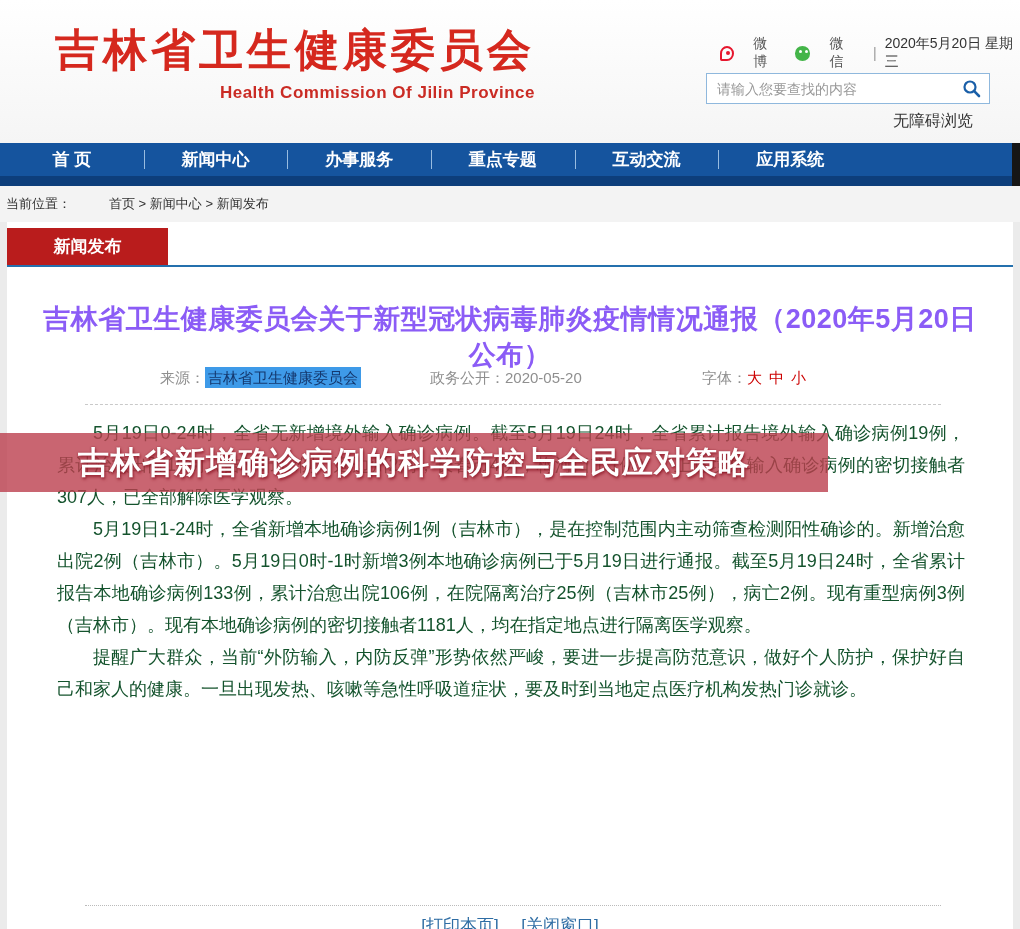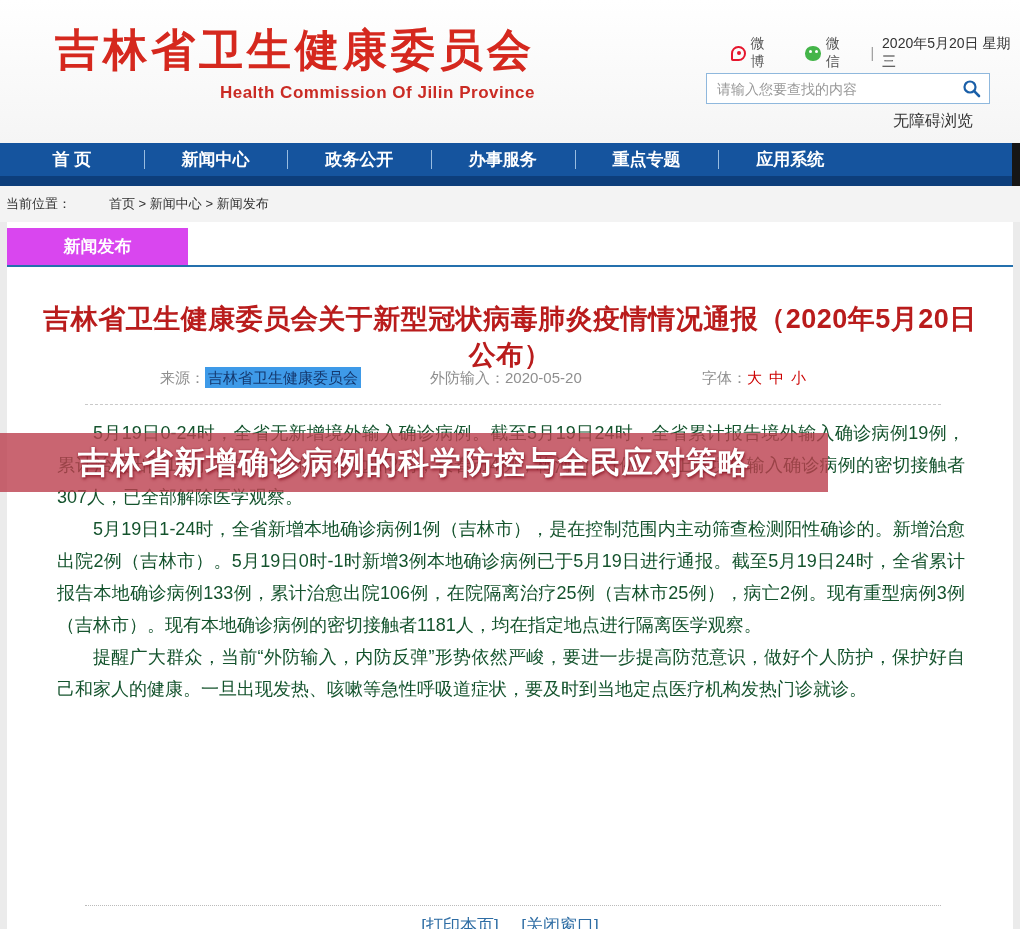--- a/index.html
+++ b/index.html
@@ -8,21 +8,21 @@
 
   
   .header { position:absolute; top:0; left:0; width:1020px; height:143px;
             background:linear-gradient(#ffffff,#f5f5f5); }
   .logo { position:absolute; left:55px; top:22px; cursor:pointer; }
   .logo-cn { font-size:44px; font-weight:bold; color:#d5281e; letter-spacing:4px; line-height:56px; }
   .logo-en { font-size:17px; font-weight:bold; color:#ca2b24; letter-spacing:.5px; margin-top:5px;text-align:right; }
 
   .social-row { position:absolute; left:720px; top:42px; height:22px; display:flex;
                 align-items:center; font-size:14px; color:#555; }
-  .social-item { display:flex; align-items:center; gap:5px; cursor:pointer;margin-left:11px; }
+  .social-item { display:flex; align-items:center; gap:19px; cursor:pointer; }
   .weibo-icon { display:inline-block; width:15px; height:15px; border:2px solid #e6162d;
                 border-radius:50% 50% 50% 12%; position:relative; }
   .weibo-icon::after { content:""; position:absolute; left:3.5px; top:3.5px; width:4px; height:4px;
                        border-radius:50%; background:#e6162d; }
   .wechat-icon { display:inline-block; width:17px; height:15px; background:#44b549;
                  border-radius:48%; position:relative; margin-left:16px; }
   .wechat-icon::before { content:""; position:absolute; left:4px; top:4px; width:3px; height:3px;
                          border-radius:50%; background:#fff; }
   .wechat-icon::after { content:""; position:absolute; left:10px; top:4px; width:3px; height:3px;
                         border-radius:50%; background:#fff; }
@@ -50,27 +50,27 @@
   .nav-end-cap { position:absolute; right:0; top:0; width:8px; height:43px; background:#161616; }
 
   
   .breadcrumb-bar { position:absolute; top:186px; left:0; width:1020px; height:36px;
                     background:#f3f3f3; display:flex; align-items:center; padding-left:6px;
                     font-size:13px; color:#333;gap:36px; }
   .breadcrumb-path { margin-left:2px; cursor:pointer; }
 
   
   .content-sheet { position:absolute; top:222px; left:7px; width:1006px; height:707px; background:#fff; }
-  .section-tab { position:absolute; top:228px; left:7px; width:181px; height:38px; background:#d946ef;
+  .section-tab { position:absolute; top:228px; left:7px; width:161px; height:38px; background:#b91c1c;
                  color:#fff; font-weight:bold; font-size:17px; text-align:center; line-height:38px;
                  cursor:pointer; }
   .tab-underline { position:absolute; top:265px; left:7px; width:1006px; height:2px; background:#2470ad; }
 
   .article-title { position:absolute; top:301px; left:30px; width:960px; text-align:center;
-                   font-size:27px; font-weight:bold; color:#b91c1c; letter-spacing:.5px; }
+                   font-size:27px; font-weight:bold; color:#8b5cf6; letter-spacing:.5px; }
 
   .meta-row { position:absolute; top:369px; left:0; width:1020px; height:22px;
               font-size:15px; color:#8f8f8f; }
   .meta-source { position:absolute; left:160px; }
   .source-highlight { background:#3e9ae8; color:#14386e; padding:2px 3px; }
   .meta-publish { position:absolute; left:430px; }
   .meta-font { position:absolute; left:702px; }
   .font-size-option { color:#cc0000; margin-left:7px; cursor:pointer; }
 
   .meta-dashed { position:absolute; top:404px; left:85px; width:856px; border-top:1px dashed #c9c9c9; }
@@ -127,23 +127,23 @@
       </button>
     </div>
 
     <div class="accessibility-link">无障碍浏览</div>
   </div>
 
   <div class="nav">
     <div class="nav-items">
       <div class="nav-item">首 页</div>
       <div class="nav-item">新闻中心</div>
-      <div class="nav-item">政务公开</div>
       <div class="nav-item">办事服务</div>
       <div class="nav-item">重点专题</div>
+      <div class="nav-item">互动交流</div>
       <div class="nav-item">应用系统</div>
     </div>
     <div class="nav-strip"></div>
     <div class="nav-end-cap"></div>
   </div>
 
   <div class="breadcrumb-bar">
     <span>当前位置：</span>
     <span class="breadcrumb-path">首页 &gt; 新闻中心 &gt; 新闻发布</span>
   </div>
@@ -153,21 +153,21 @@
   <div class="section-tab">新闻发布</div>
   <div class="tab-underline"></div>
 
   <div class="article-title">吉林省卫生健康委员会关于新型冠状病毒肺炎疫情情况通报（2020年5月20日公布）</div>
 
   <div class="meta-row">
     <span class="meta-source">
       <span>来源：</span><span class="source-highlight">吉林省卫生健康委员会</span>
     </span>
     <span class="meta-publish">
-      <span>外防输入：</span><span>2020-05-20</span>
+      <span>政务公开：</span><span>2020-05-20</span>
     </span>
     <span class="meta-font">
       <span>字体：</span><span class="font-size-option" style="margin-left:0;">大</span><span class="font-size-option">中</span><span class="font-size-option">小</span>
     </span>
   </div>
 
   <div class="meta-dashed"></div>
 
   <div class="article-body">
     <p>5月19日0-24时，全省无新增境外输入确诊病例。截至5月19日24时，全省累计报告境外输入确诊病例19例，累计治愈出院19例（吉林市12例，延边州2例，长春市4例，梅河口市1例）。上述境外输入确诊病例的密切接触者307人，已全部解除医学观察。</p>

